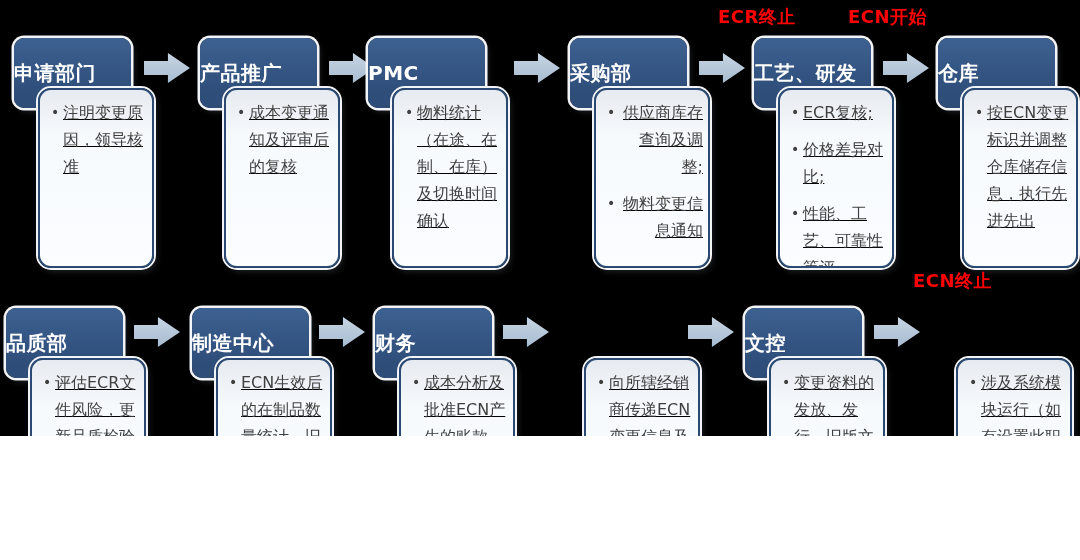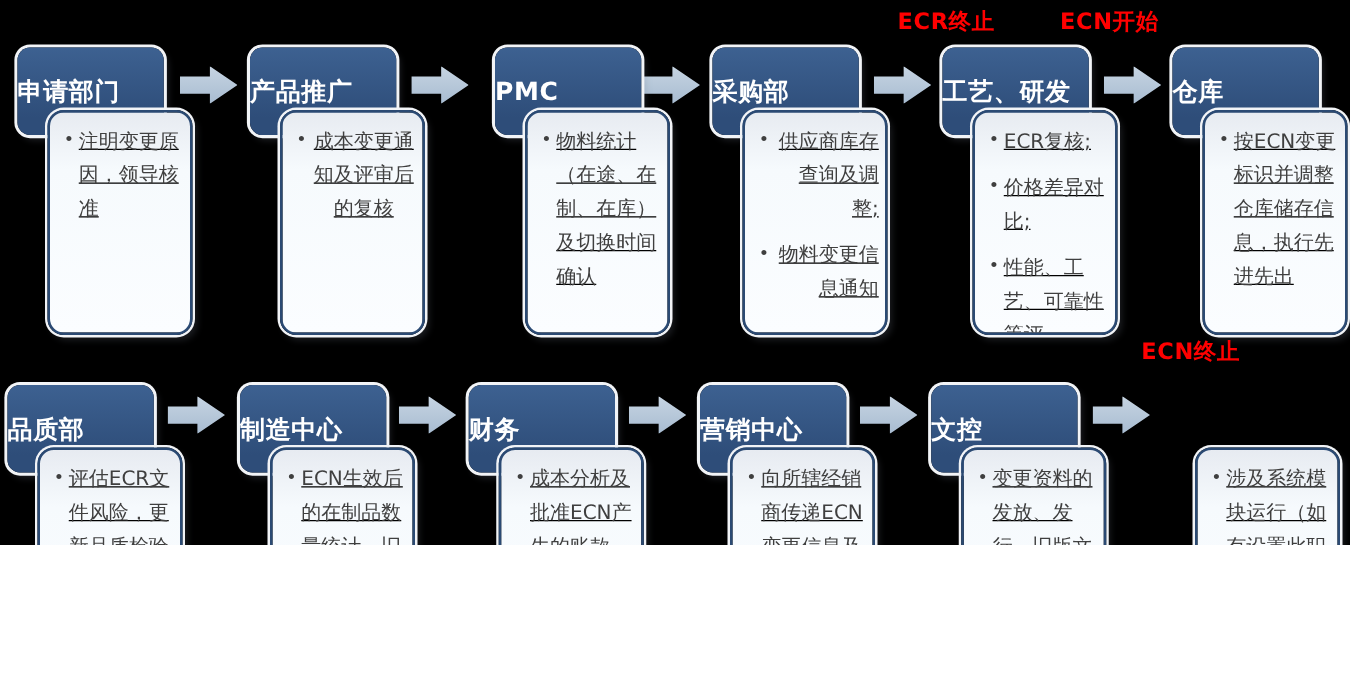--- a/index.html
+++ b/index.html
@@ -89,29 +89,29 @@
   <span class="red-label" style="left:913px;top:269px;">ECN终止</span>
 
   <div class="step" style="left:14px;top:38px;">
     <div class="step-header">申请部门</div>
     <div class="step-body">
         <ul>
           <li>注明变更原因，领导核准</li>
         </ul>
       </div>
   </div>
-  <div class="step" style="left:200px;top:38px;text-align:center;">
+  <div class="step" style="left:200px;top:38px;">
     <div class="step-header">产品推广</div>
     <div class="step-body">
         <ul>
           <li>成本变更通知及评审后的复核</li>
         </ul>
       </div>
   </div>
-  <div class="step" style="left:396px;top:38px;">
+  <div class="step" style="left:368px;top:38px;">
     <div class="step-header">PMC</div>
     <div class="step-body">
         <ul>
           <li>物料统计（在途、在制、在库）及切换时间确认</li>
         </ul>
       </div>
   </div>
   <div class="step" style="left:570px;top:38px;text-align:right;">
     <div class="step-header">采购部</div>
     <div class="step-body">
@@ -164,21 +164,20 @@
   </div>
   <div class="step" style="left:375px;top:308px;">
     <div class="step-header">财务</div>
     <div class="step-body">
         <ul>
           <li>成本分析及批准ECN产生的账款</li>
         </ul>
       </div>
   </div>
   <div class="step" style="left:560px;top:308px;">
-    <div class="step-header">营销中心</div>
     <div class="step-body">
         <ul>
           <li>向所辖经销商传递ECN变更信息及过渡期产品的处理</li>
         </ul>
       </div>
   </div>
   <div class="step" style="left:745px;top:308px;">
     <div class="step-header">文控</div>
     <div class="step-body">
         <ul>

